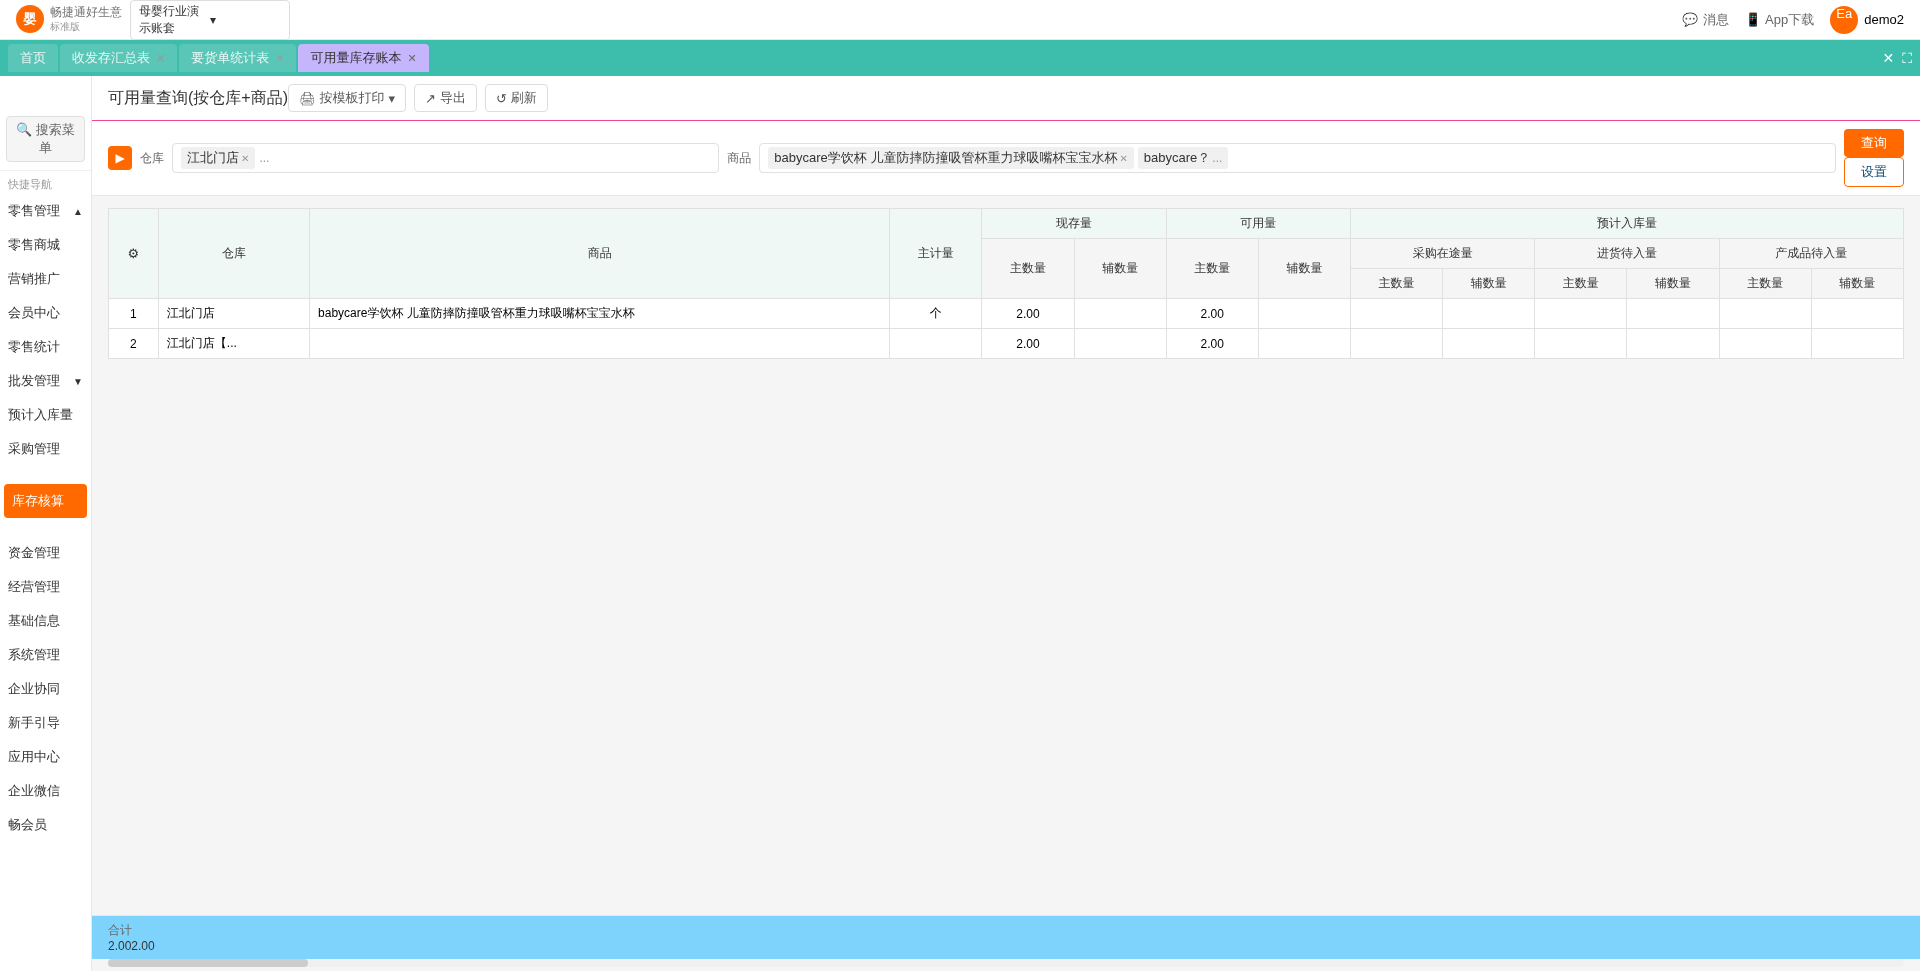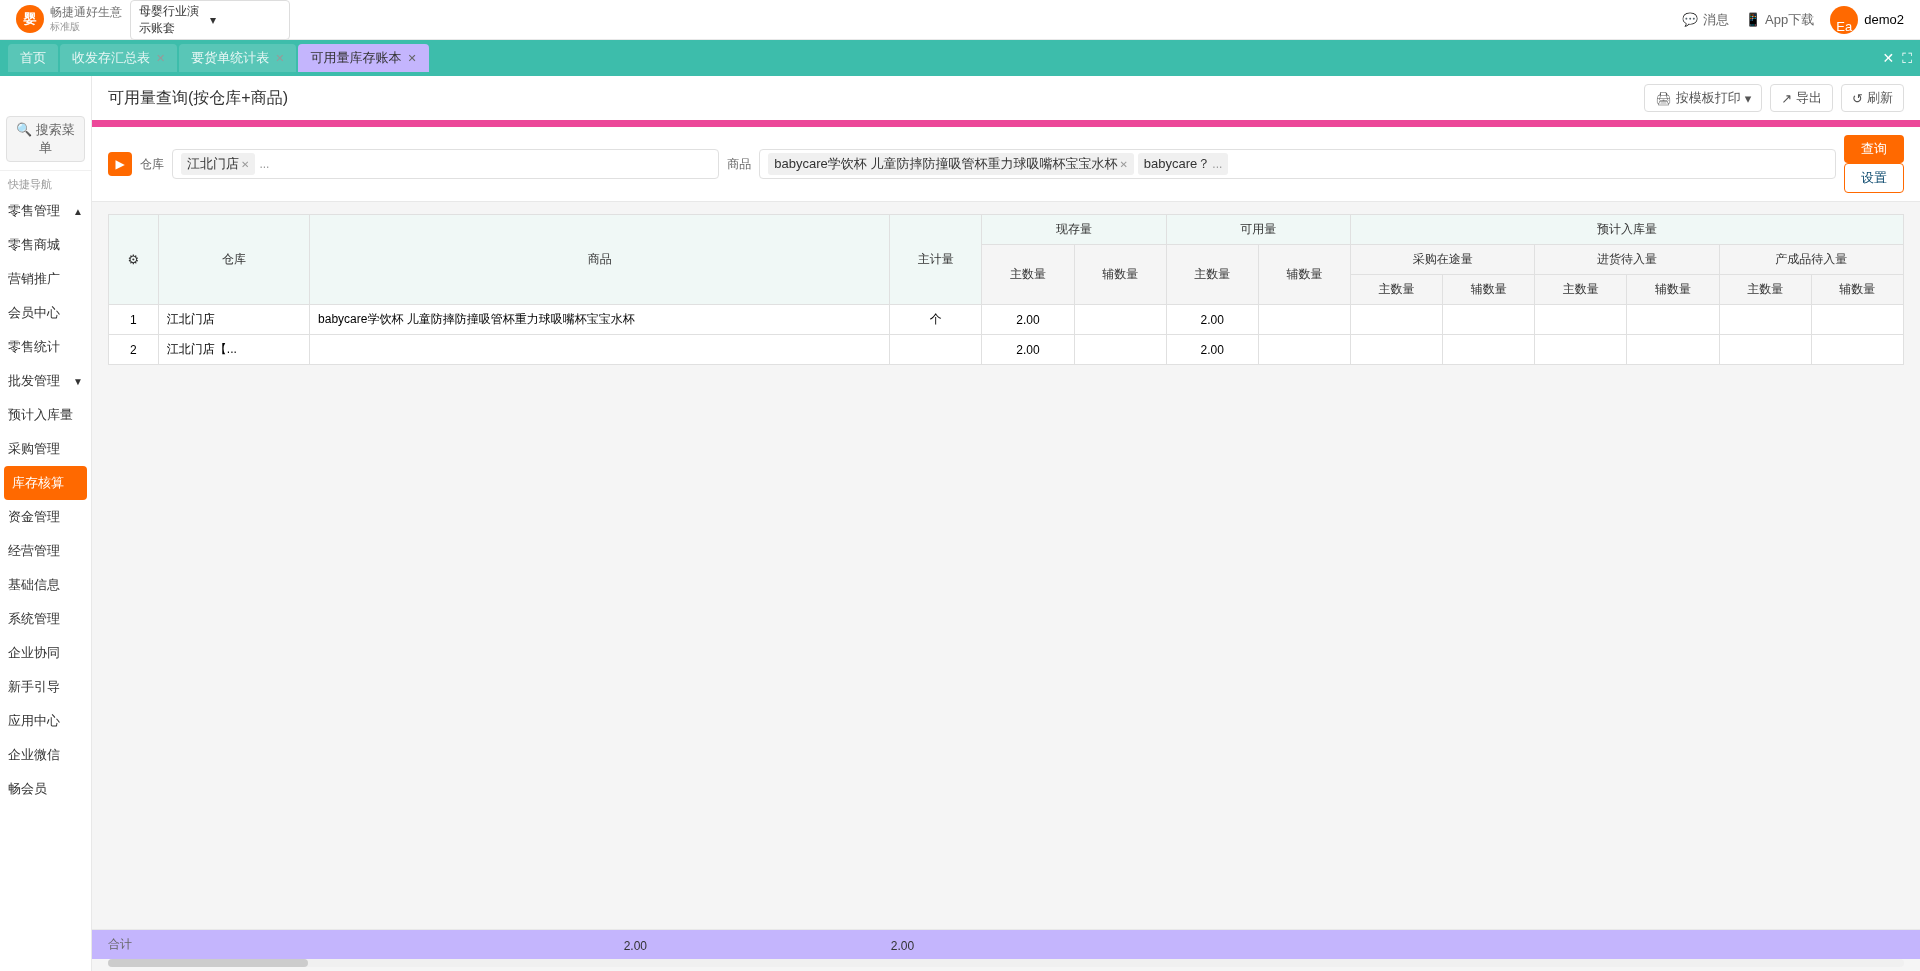--- a/index.html
+++ b/index.html
@@ -14,21 +14,21 @@
     .top-bar-left { display: flex; align-items: center; gap: 8px; }
     .logo-area { display: flex; align-items: center; gap: 6px; }
     .logo-icon { width: 28px; height: 28px; background: #ff6900; border-radius: 50%; display: flex; align-items: center; justify-content: center; color: #fff; font-size: 12px; font-weight: bold; }
     .logo-text { font-size: 12px; color: #737373; line-height: 1.2; text-align: center; }
     .logo-sub { font-size: 10px; color: #999; }
     .selector-box { display: flex; align-items: center; border: 1px solid #ddd; border-radius: 4px; padding: 2px 8px; min-width: 160px; cursor: pointer; background: #fff; }
     .selector-box span { flex: 1; font-size: 12px; color: #333; }
     .selector-arrow { color: #999; font-size: 10px; }
     .top-bar-right { display: flex; align-items: center; gap: 16px; }
     .top-btn { display: flex; align-items: center; gap: 4px; color: #666; cursor: pointer; font-size: 12px; }
-    .avatar { width: 28px; height: 28px; border-radius: 50%; background: #ff6900; display: flex; align-items: flex-end; justify-content: center; color: #fff; font-size: 11px; }
+    .avatar { width: 28px; height: 28px; border-radius: 50%; background: #ff6900; display: flex; align-items: flex-start; justify-content: center; color: #fff; font-size: 11px; }
 
     
     .tab-bar {
       display: flex; align-items: center; background: #3dbdab; height: 36px;
       padding: 0 8px; gap: 2px;
     }
     .tab-item {
       display: flex; align-items: center; padding: 0 12px; height: 28px;
       border-radius: 4px 4px 0 0; cursor: pointer; font-size: 13px; color: rgba(255,255,255,0.85);
       gap: 6px; background: rgba(255,255,255,0.15);
@@ -44,28 +44,28 @@
 
     
     .sidebar {
       width: 92px; background: #fff; border-right: 1px solid #e8e8e8;
       display: flex; flex-direction: column; overflow-y: auto;
     }
     .sidebar-search { padding: 8px 6px; border-bottom: 1px solid #f0f0f0; }
     .sidebar-search-btn { width: 100%; padding: 4px; background: #f5f5f5; border: 1px solid #e0e0e0; border-radius: 4px; cursor: pointer; font-size: 12px; color: #666; text-align: center; margin-top: 32px; }
     .sidebar-nav-label { padding: 6px 8px 2px; font-size: 11px; color: #999; }
     .sidebar-nav-item { padding: 8px 8px; cursor: pointer; font-size: 12px; color: #333; display: flex; align-items: center; justify-content: space-between; }
-    .sidebar-nav-item.active { background: #ff6900; color: #fff; border-radius: 4px; margin: 0 4px; }
+    .sidebar-nav-item.active { background: #ff6900; color: #fff; border-radius: 4px; margin: 18px 4px; }
     .sidebar-nav-item .arrow { font-size: 10px; }
 
     
     .content-area { flex: 1; overflow: hidden; display: flex; flex-direction: column; background: #f5f5f5; }
 
     
-    .page-header { background: #fff; padding: 8px 16px; display: flex; align-items: center; justify-content: space-between; border-bottom: 7px solid #ec4899; }
+    .page-header { background: #fff; padding: 8px 16px; display: flex; align-items: center; border-bottom: 1px solid #ec4899; }
     .page-title { font-size: 16px; font-weight: 500; color: #333; }
     .page-actions { display: flex; align-items: center; gap: 8px; }
     .action-btn { display: flex; align-items: center; gap: 4px; padding: 4px 10px; border: 1px solid #ddd; border-radius: 4px; cursor: pointer; font-size: 12px; color: #555; background: #fff; }
 
     
     .filter-bar { background: #fff; padding: 8px 16px; display: flex; align-items: center; gap: 8px; border-bottom: 1px solid #e8e8e8; }
     .filter-expand-btn { width: 24px; height: 24px; background: #ff6900; border-radius: 4px; display: flex; align-items: center; justify-content: center; cursor: pointer; color: #fff; font-size: 12px; }
     .filter-label { font-size: 12px; color: #666; white-space: nowrap; }
     .filter-tag-container { display: flex; flex-wrap: wrap; align-items: center; gap: 4px; flex: 1; border: 1px solid #e0e0e0; border-radius: 4px; padding: 3px 8px; min-height: 28px; background: #fff; }
     .filter-tag { display: flex; align-items: center; gap: 2px; background: #f0f0f0; border-radius: 3px; padding: 2px 6px; font-size: 12px; color: #333; }
@@ -77,21 +77,21 @@
 
     
     .table-area { flex: 1; overflow: auto; padding: 12px 16px; }
     .data-table { width: 100%; border-collapse: collapse; background: #fff; border: 1px solid #e0e0e0; }
     .data-table th, .data-table td { border: 1px solid #e0e0e0; padding: 6px 8px; text-align: center; font-size: 12px; }
     .data-table th { background: #f5f5f5; color: #333; font-weight: 500; }
     .data-table .group-header th { background: #f0f8f6; }
     .data-table td.left { text-align: left; }
 
     
-    .table-footer { background: #c4b5fd; border-top: 1px solid #e8e8e8; padding: 6px 16px; display: flex; align-items: flex-end; }
+    .table-footer { background: #7dd3fc; border-top: 1px solid #e8e8e8; padding: 6px 16px; display: flex; align-items: flex-start; flex-direction: column; }
     .footer-label { font-size: 12px; color: #666; min-width: 60px; }
     .footer-cells { display: flex; flex: 1; }
     .footer-cell { flex: 1; text-align: center; font-size: 12px; color: #333; font-weight: 500; }
 
     
     .table-scroll-bar { height: 8px; background: #f0f0f0; margin: 0 16px 4px; border-radius: 4px; position: relative; }
     .table-scroll-thumb { height: 8px; width: 200px; background: #ccc; border-radius: 4px; position: absolute; left: 0; }
   </style>
 </head>
 <body>

